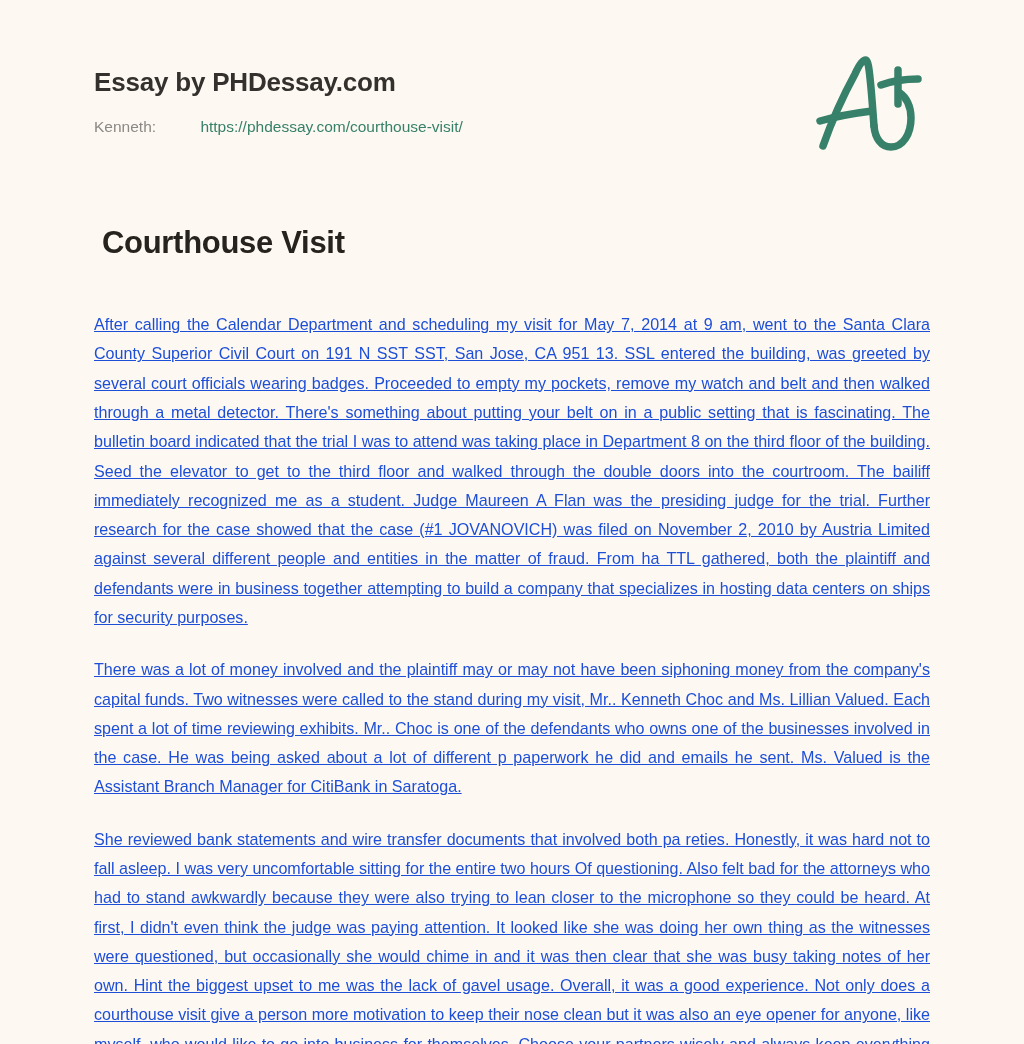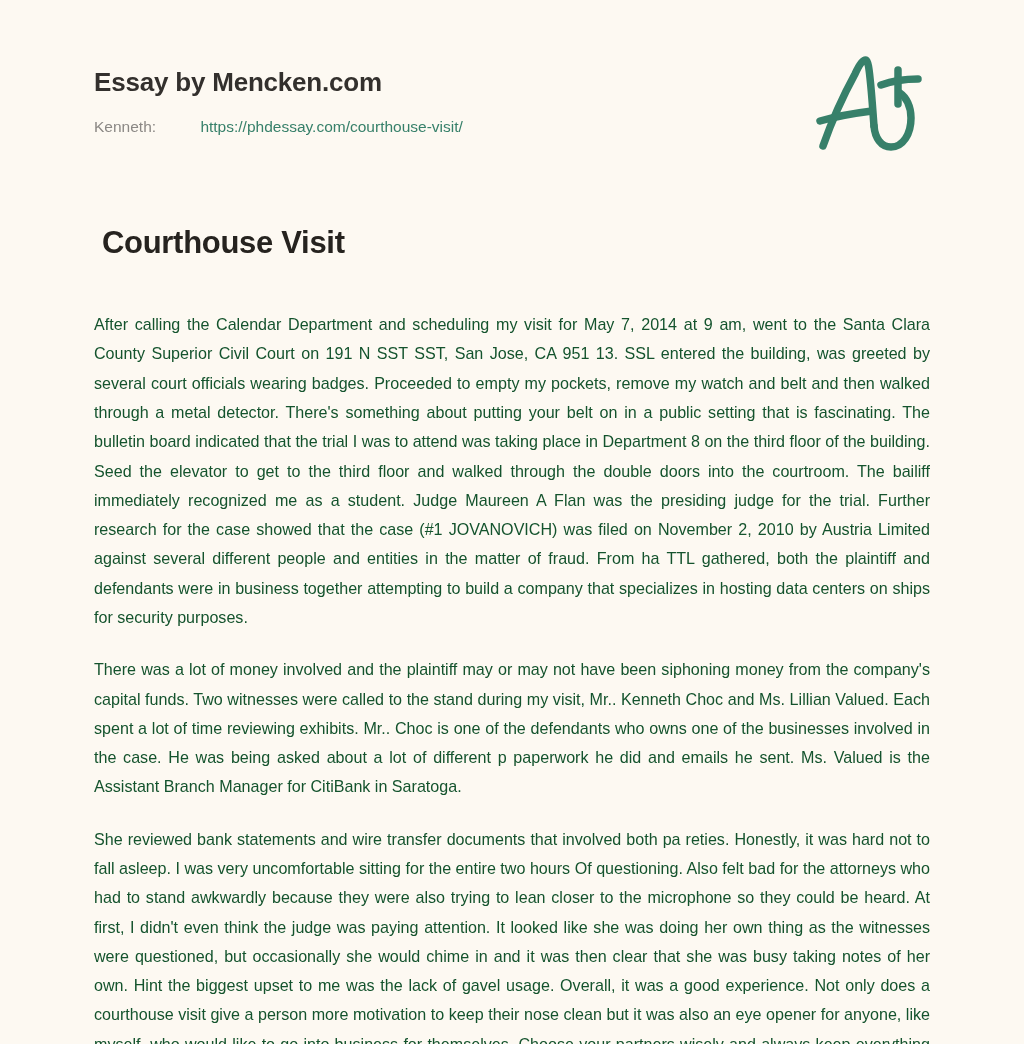--- a/index.html
+++ b/index.html
@@ -83,36 +83,37 @@
   .article {
     padding-top: 41px;
   }
 
   .article p {
     margin: 0 0 23px 0;
     font-size: 16.1px;
     line-height: 1.82;
     text-align: justify;
     text-justify: inter-word;
-    color: #14532d;
+    color: #1d4ed8;
     -webkit-hyphens: none;
     hyphens: none;
+    text-decoration: underline;
   }
 
   .article p:last-child {
     margin-bottom: 0;
   }
 </style>
 </head>
 <body>
 
 <div class="page">
 
   <div class="header">
-    <div class="brand-line">Essay by Mencken.com</div>
+    <div class="brand-line">Essay by PHDessay.com</div>
     <div class="source-line">
       <span class="source-label">Kenneth:</span>
       <a class="source-url" href="#">https://phdessay.com/courthouse-visit/</a>
     </div>
 
     <div class="logo">
       <svg viewBox="0 0 120 110" width="120" height="110" aria-hidden="true">
         <g fill="none" stroke="#37806a" stroke-width="7.5" stroke-linecap="round" stroke-linejoin="round">
 
           <path d="M13 98 C 20 78, 33 48, 45 26 C 49 17, 53 11, 56 12 C 58 13, 59 20, 60 30 C 62 48, 63 66, 64 78"></path>

